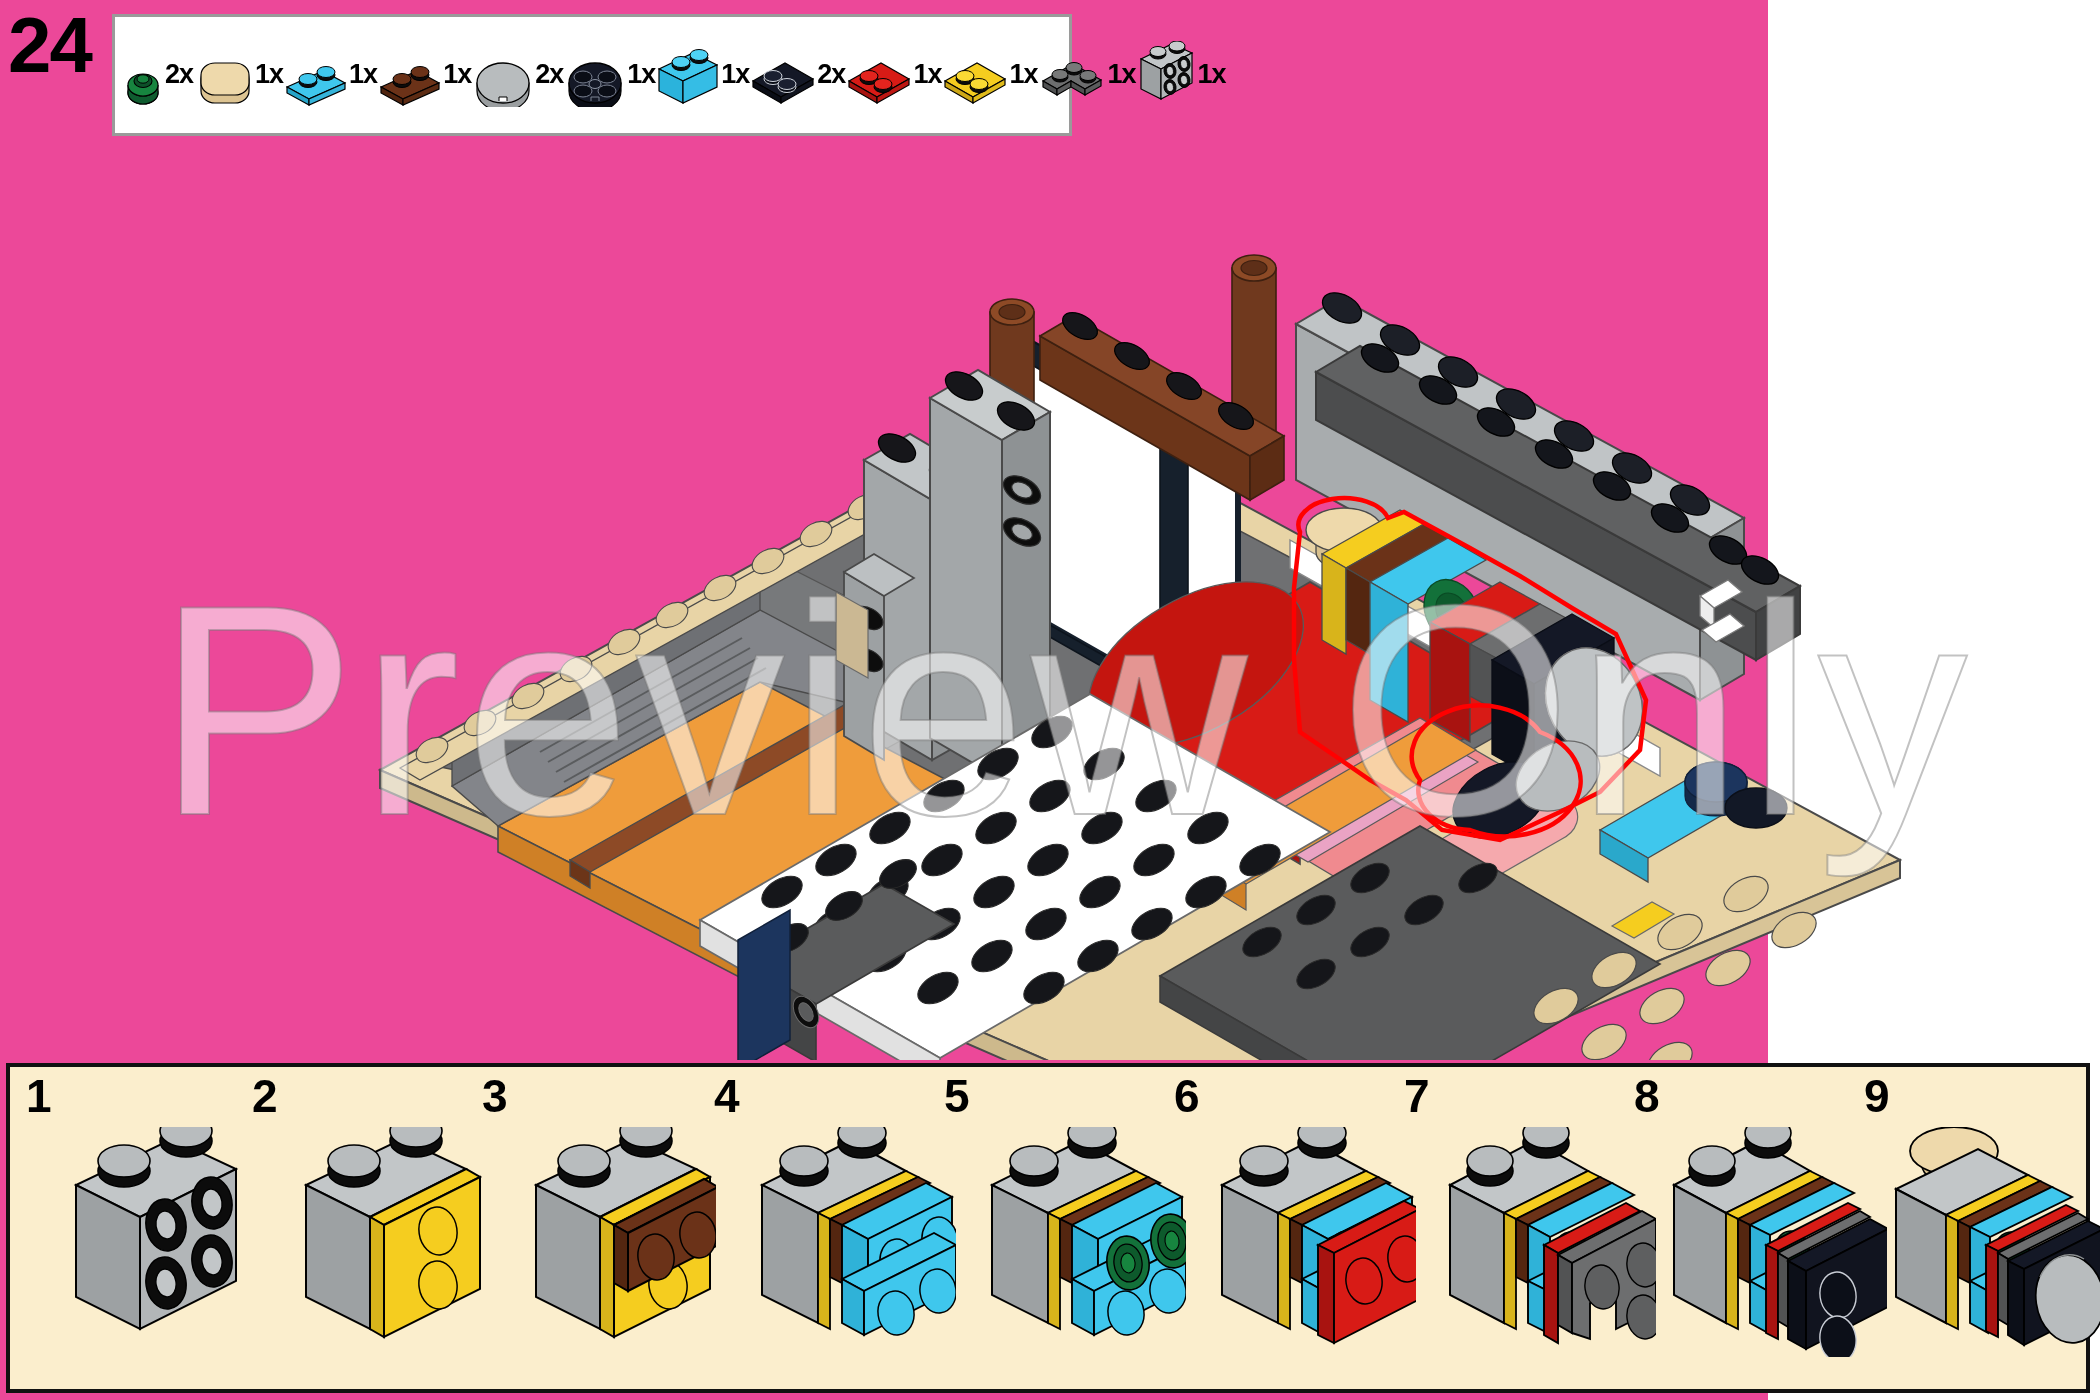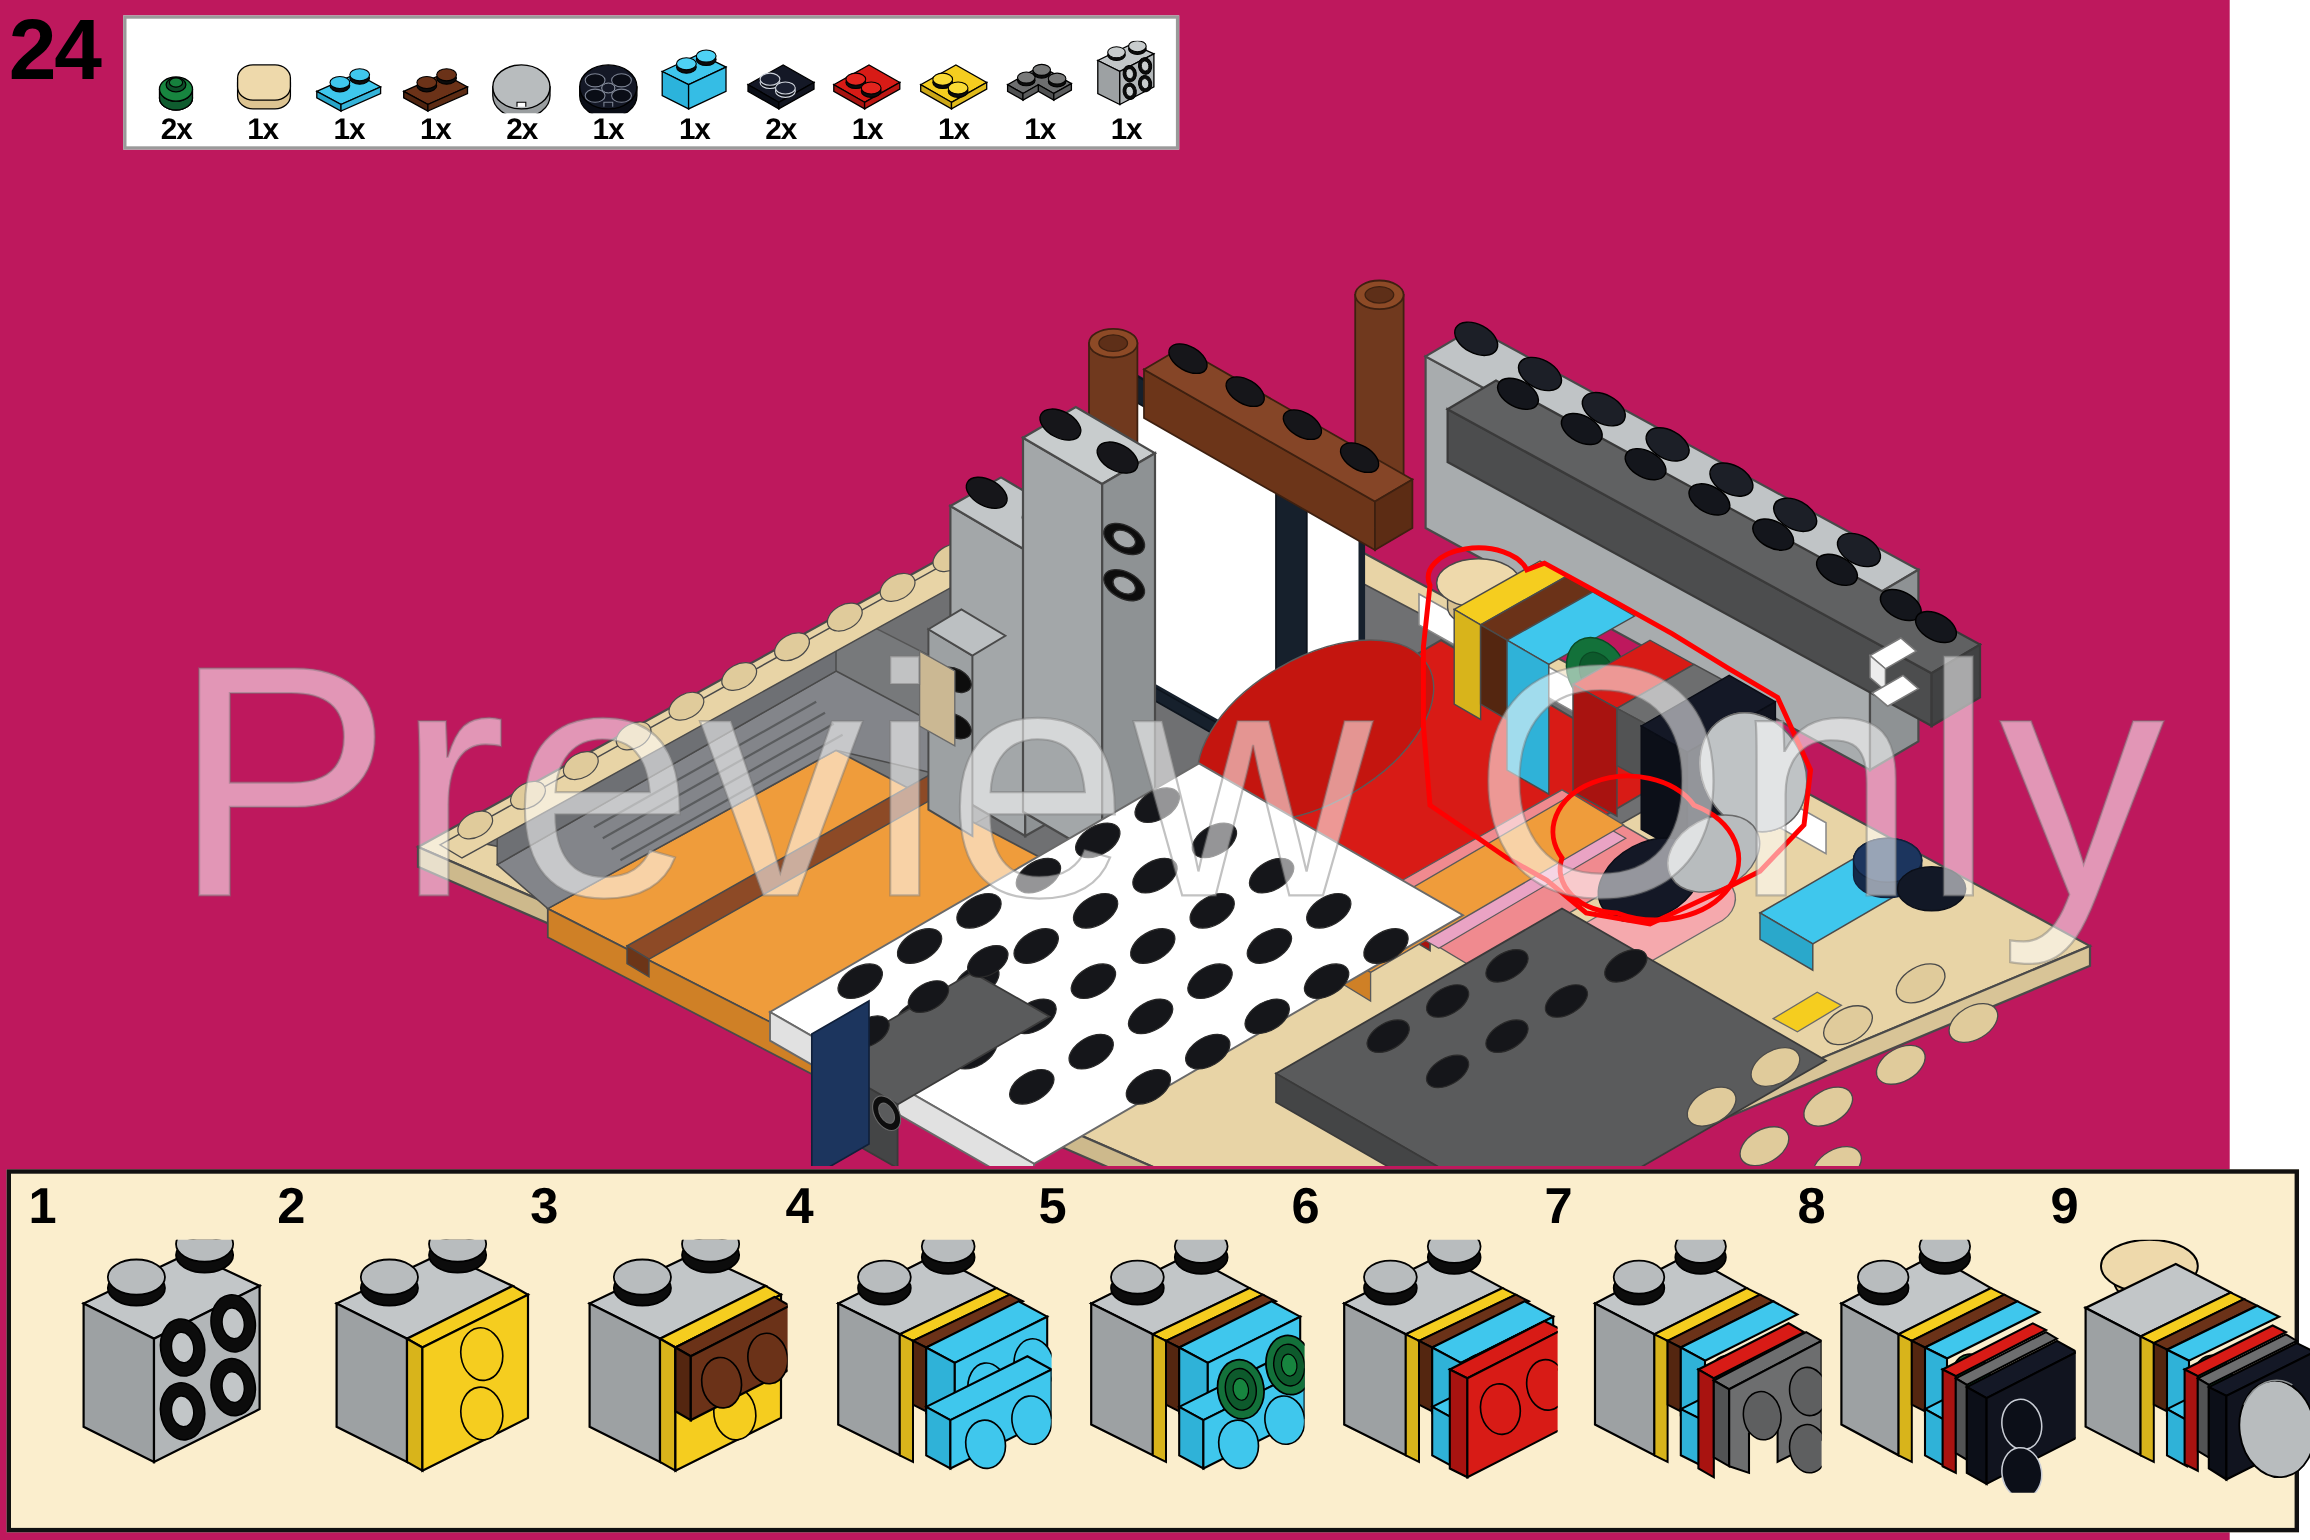--- a/index.html
+++ b/index.html
@@ -3,41 +3,41 @@
 <meta charset="utf-8">
 <style>
   * { box-sizing: border-box; }
   html, body {
     margin: 0; padding: 0;
     width: 2100px; height: 1400px;
     background: #ffffff;
     font-family: "Liberation Sans", sans-serif;
     overflow: hidden;
   }
-  #page { position: relative; width: 2027px; height: 1400px; background:#be185d; }
+  #page { position: relative; width: 1768px; height: 1400px; background:#ec4899; }
 
   
   .step-number {
     position: absolute; left: 8px; top: 6px;
     font-size: 78px; font-weight: bold; color: #000;
     font-family: "Liberation Sans", sans-serif;
     letter-spacing: -2px; line-height: 1;
   }
 
   
   .parts-box {
     position: absolute; left: 112px; top: 14px;
     width: 960px; height: 122px;
     border: 3px solid #9a9a9a;
     background: #ffffff;
     display: flex; align-items: flex-end;
     padding: 0 6px 2px 6px;
   }
   .part-cell {
-    flex: 1 1 0; display: flex; flex-direction: column;
+    flex: 1 1 0; display: flex; flex-direction: row;
     align-items: center; justify-content: flex-end;
     height: 100%;
   }
   .part-art { height: 66px; display:flex; align-items:flex-end; justify-content:center; }
   .part-qty {
     font-size: 27px; font-weight: bold; color:#000;
     line-height: 1; margin-top: 1px; letter-spacing:-1px;
   }
 
   

